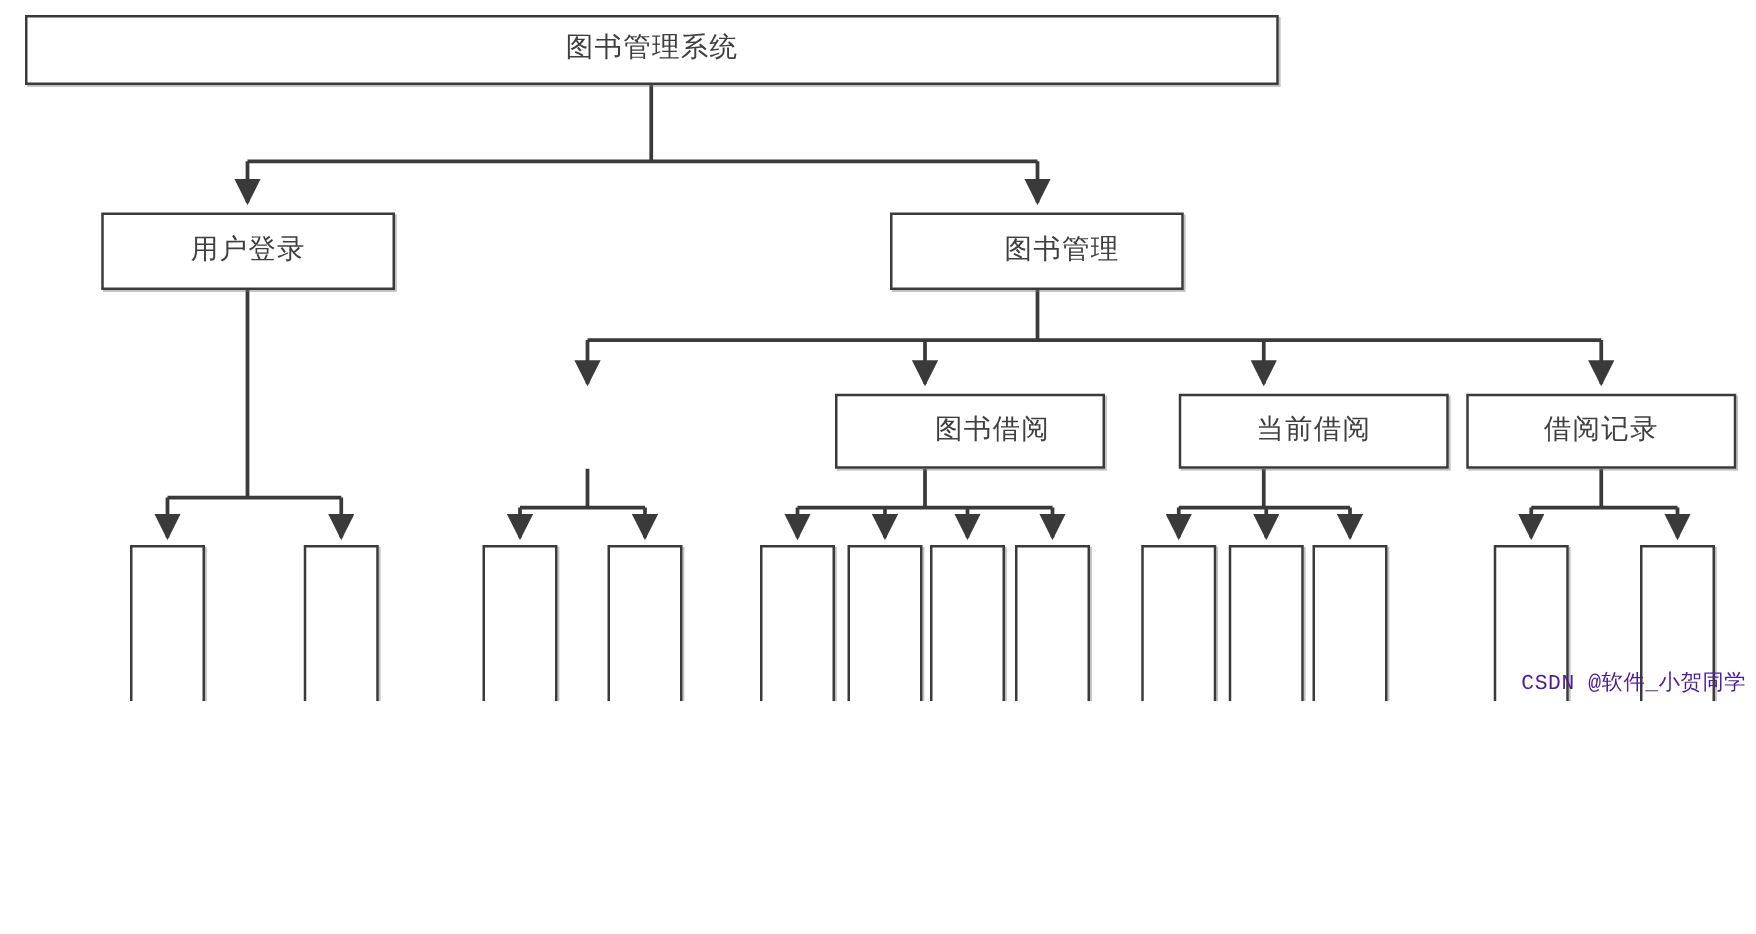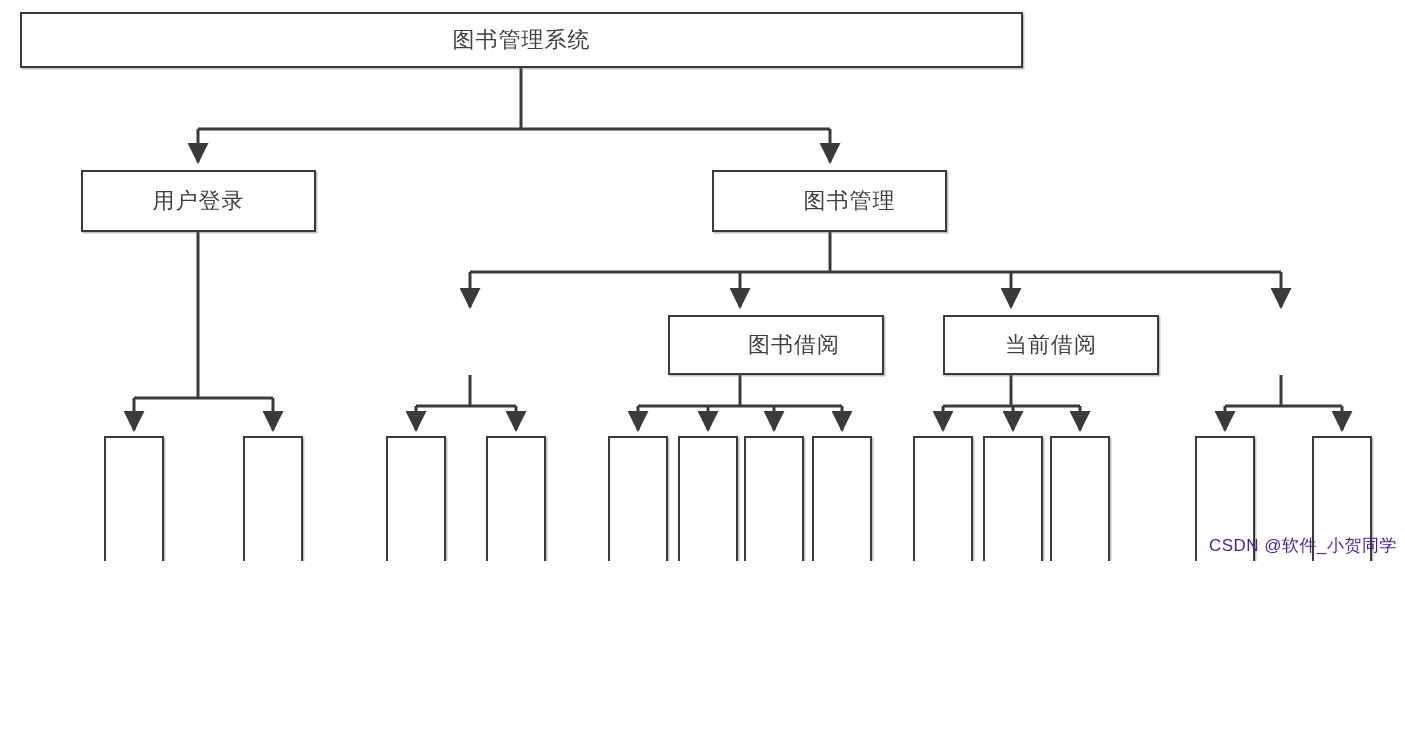--- a/index.html
+++ b/index.html
@@ -5,21 +5,21 @@
   html, body {
     margin: 0;
     padding: 0;
     background: #ffffff;
   }
   #canvas {
     position: relative;
     width: 1405px;
     height: 561px;
     background: #ffffff;
-    font-family: Liberation Sans, sans-serif;
+    font-family: Liberation Mono, monospace;
     overflow: hidden;
   }
   svg.links {
     position: absolute;
     left: 0;
     top: 0;
     width: 1405px;
     height: 747px;
     pointer-events: none;
   }
@@ -133,20 +133,23 @@
   <div class="node horizontal" style="left:712px; top:170px; width:235px; height:62px;padding-left:40px;">
     <span class="node-label">图书管理</span>
   </div>
 
   <div class="node horizontal" style="left:668px; top:315px; width:216px; height:60px;padding-left:36px;">
     <span class="node-label">图书借阅</span>
   </div>
   <div class="node horizontal" style="left:903px; top:315px; width:216px; height:60px;margin-left:40px;">
     <span class="node-label">当前借阅</span>
   </div>
+  <div class="node horizontal" style="left:1173px; top:315px; width:216px; height:60px;">
+    <span class="node-label">借阅记录</span>
+  </div>
 
   <div class="node vertical pad-tall" style="left:104px; top:436px; width:60px; height:298px;">
     <span class="node-label">用户登录</span>
   </div>
   <div class="node vertical pad-tall" style="left:243px; top:436px; width:60px; height:298px;">
     <span class="node-label">注销登录</span>
   </div>
 
   <div class="node vertical pad-tall" style="left:386px; top:436px; width:60px; height:298px;">
     <span class="node-label">查询图书</span>

